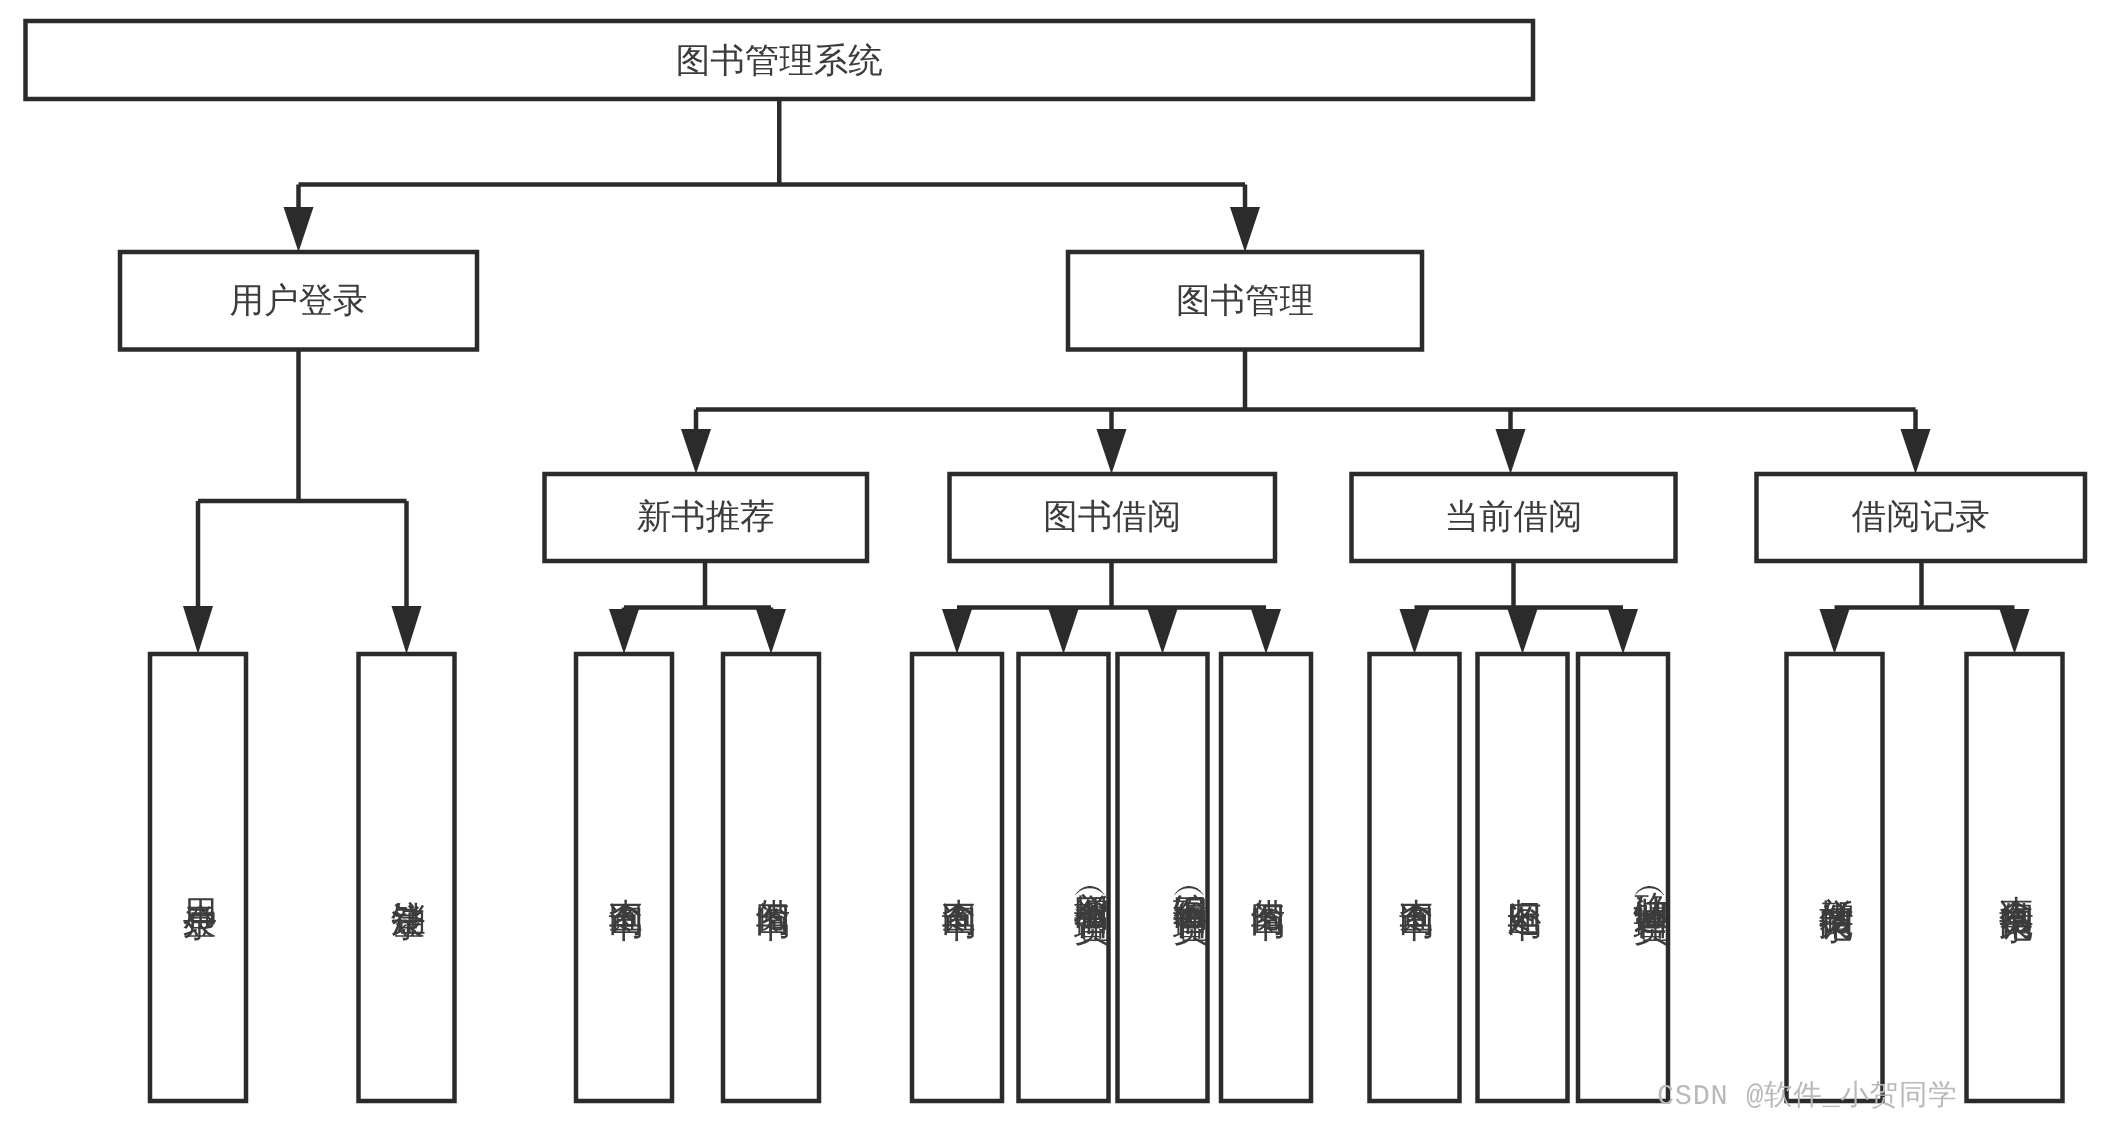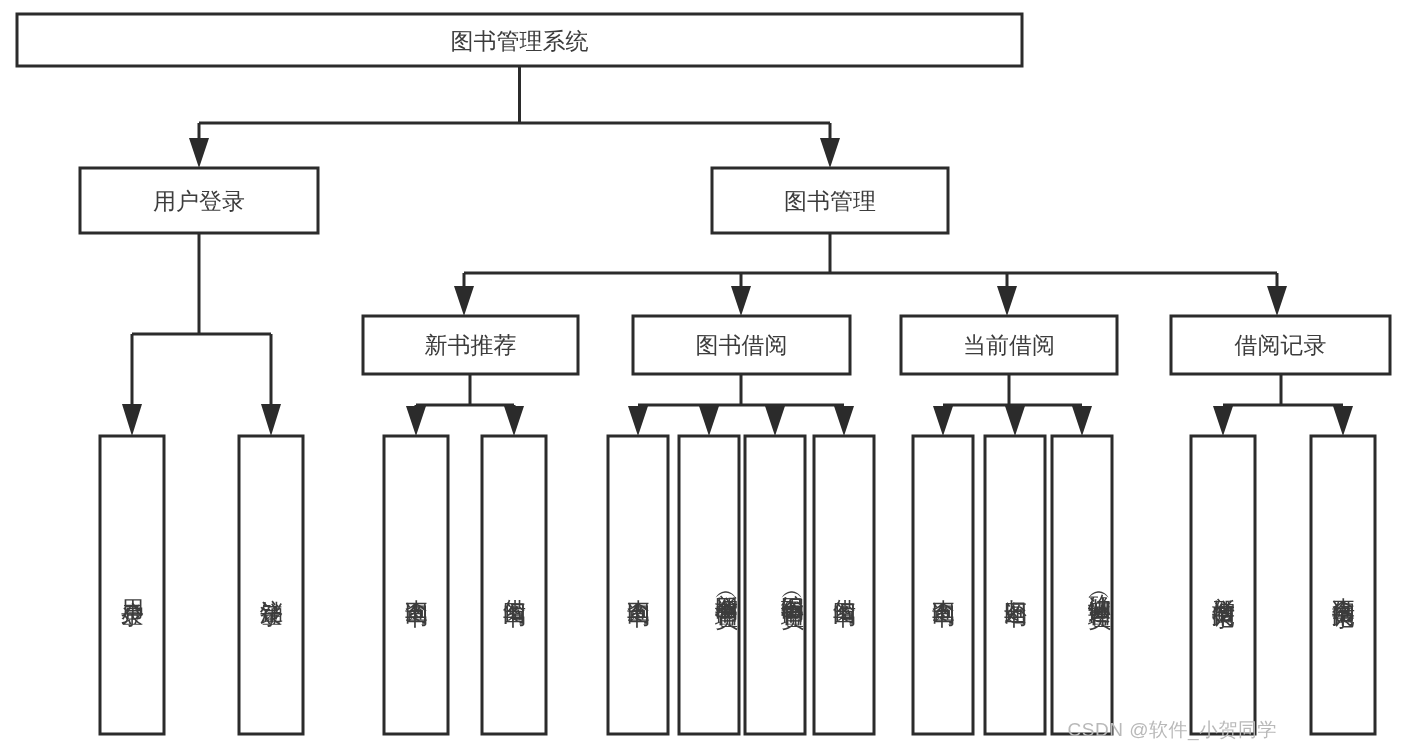--- a/index.html
+++ b/index.html
@@ -11,20 +11,21 @@
     width: 1405px;
     height: 747px;
     font-family: "DejaVu Sans", "Liberation Sans", sans-serif;
     overflow: hidden;
   }
   #diagram-root {
     position: relative;
     width: 1285px;
     height: 747px;
     background: #ffffff;
+    padding-left: 28px;
   }
   svg#flowchart {
     position: absolute;
     left: 0;
     top: 0;
     width: 1405px;
     height: 747px;
     display: block;
   }
   .node-rect {
@@ -62,21 +63,21 @@
     line-height: 1.12;
     color: #3c3c3c;
     letter-spacing: 2px;
     white-space: nowrap;
     pointer-events: none;
   }
   #watermark {
     position: absolute;
     right: 8px;
     bottom: 4px;
-    font-family: Liberation Sans, sans-serif;
+    font-family: Liberation Mono, monospace;
     font-size: 19px;
     color: #b9b9b9;
     white-space: nowrap;
     letter-spacing: 0.5px;
   }
 </style>
 </head>
 <body>
 
 <div id="diagram-root">

